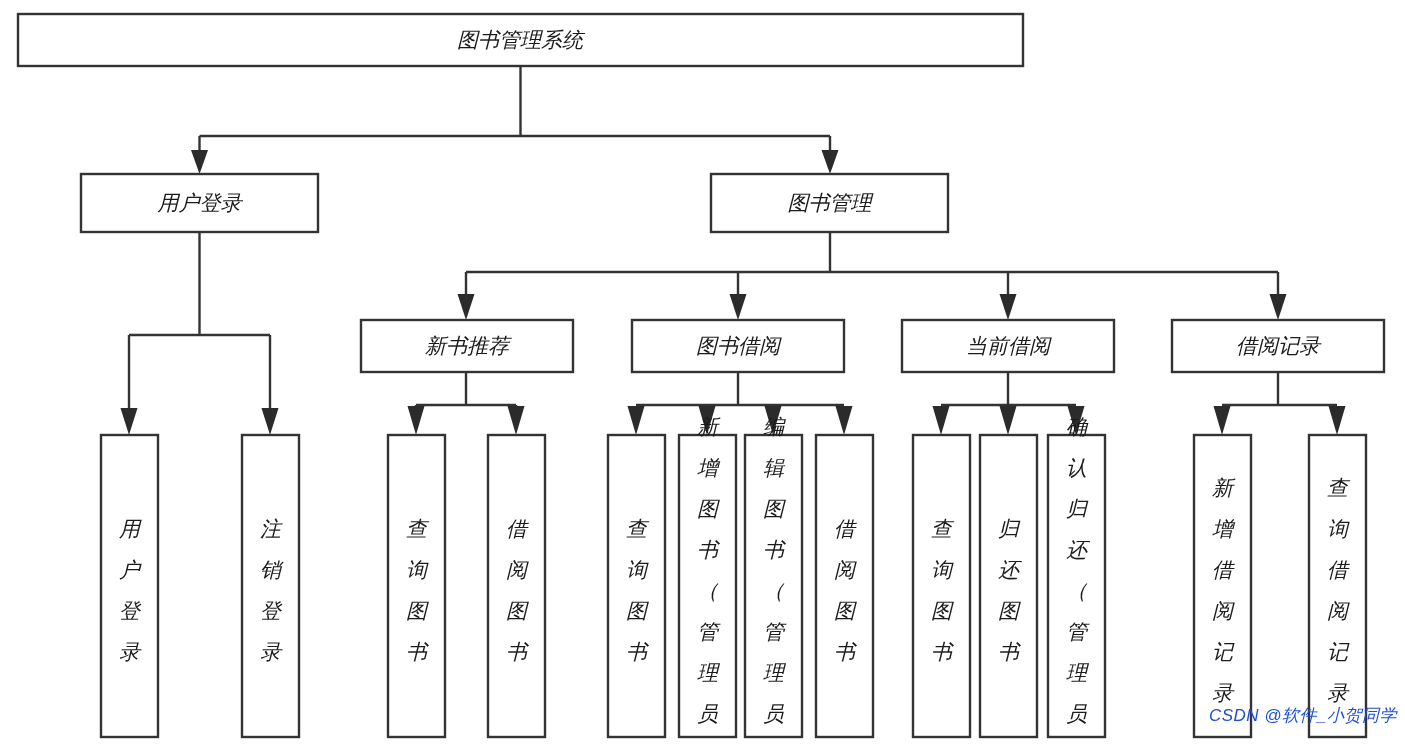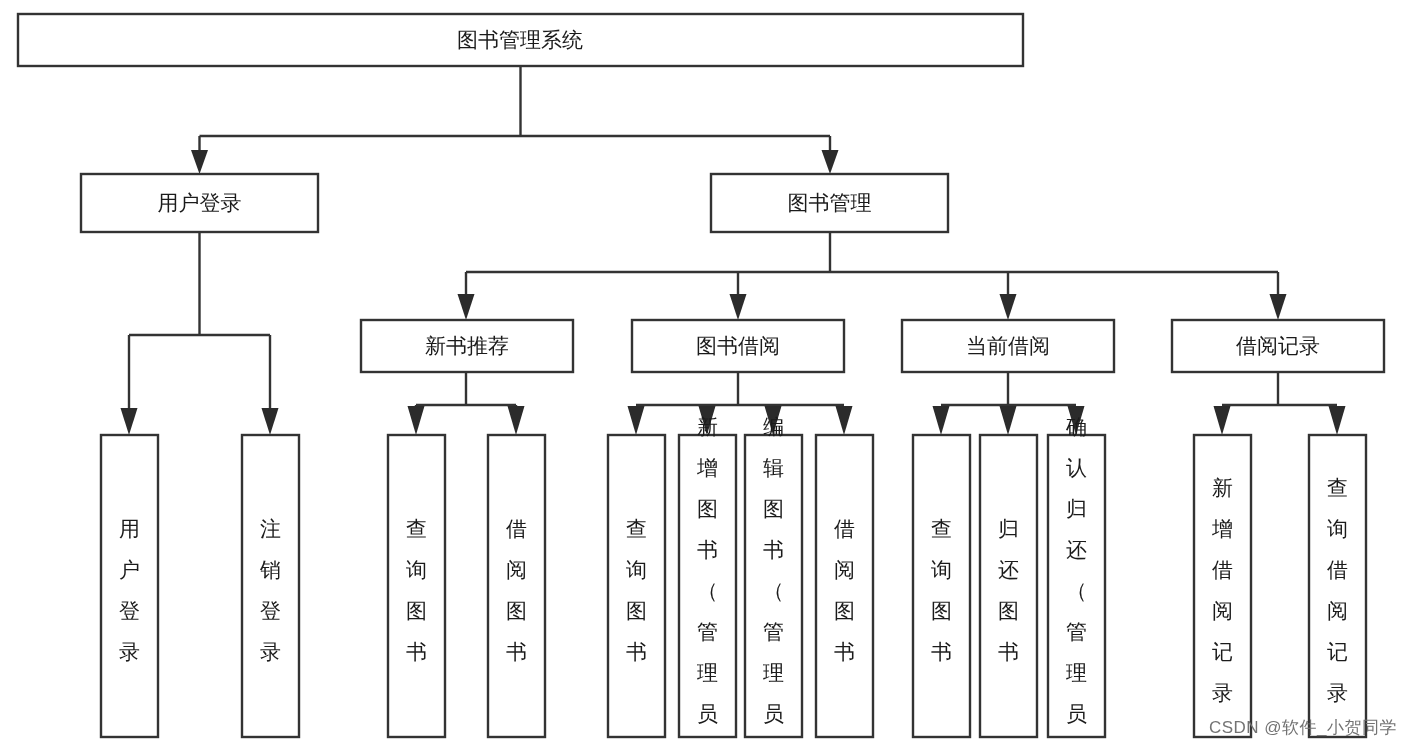--- a/index.html
+++ b/index.html
@@ -11,20 +11,21 @@
     width: 1405px;
     height: 747px;
     font-family: "Liberation Sans", "DejaVu Sans", sans-serif;
     overflow: hidden;
     position: relative;
   }
   #diagram-root {
     position: relative;
     width: 1405px;
     height: 747px;
+    font-style: italic;
   }
   svg#flowchart {
     position: absolute;
     left: 0;
     top: 0;
     width: 1405px;
     height: 747px;
     display: block;
   }
   .node-box {
@@ -51,24 +52,24 @@
   }
   .node-label-v {
     font-family: "Liberation Sans", "DejaVu Sans", sans-serif;
     font-size: 21px;
     fill: #1b1b1b;
     text-anchor: middle;
   }
   .watermark {
     position: absolute;
     right: 8px;
-    bottom: 8px;
+    bottom: 20px;
     font-family: "Liberation Sans", "DejaVu Sans", sans-serif;
     font-size: 17px;
-    color: #737373;
+    color: #1d4ed8;
     letter-spacing: 0.5px;
     white-space: nowrap;
     user-select: none;
   }
 </style>
 </head>
 <body>
 
 <div id="diagram-root">
 

